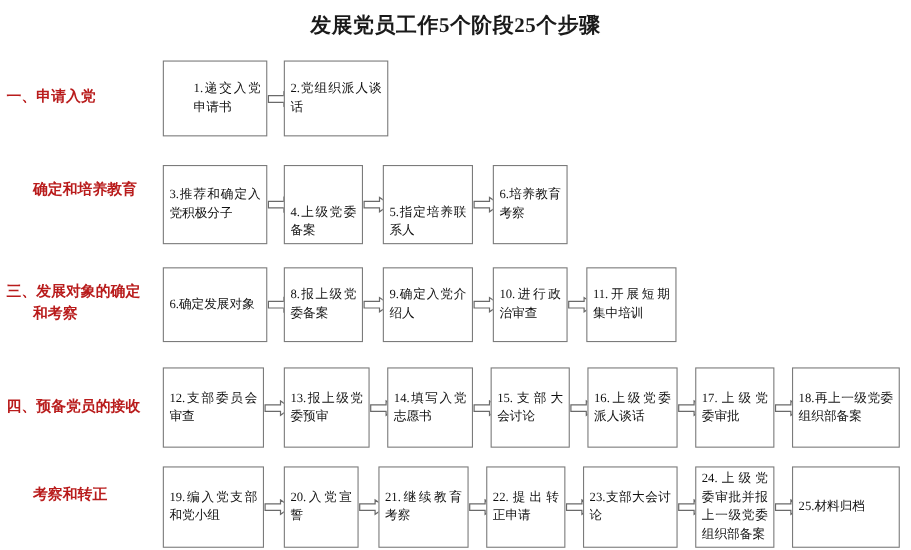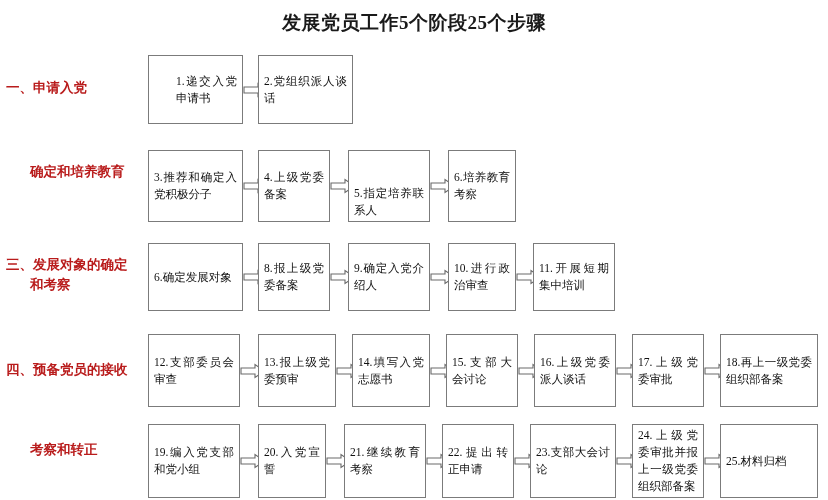--- a/index.html
+++ b/index.html
@@ -107,21 +107,21 @@
       <div class="row" style="top: 0px;">
         <div class="row-label" style="top: 162px;"><span class="l2">确定和培养教育</span></div>
         <div class="box" style="left: 148px; top: 150px; width: 95px; height: 72px;">
           <span>3.推荐和确定入党积极分子</span>
         </div>
         <div class="arrow" style="left: 243px; top: 178px;">
           <svg viewBox="0 0 26 16" xmlns="http://www.w3.org/2000/svg">
             <path d="M1 5 L15 5 L15 1.5 L24.5 8 L15 14.5 L15 11 L1 11 Z" fill="#ffffff" stroke="#6a6a6a" stroke-width="1.1" stroke-linejoin="miter"></path>
           </svg>
         </div>
-        <div class="box" style="left: 258px; top: 150px; width: 72px; height: 72px;">
+        <div class="box" style="left: 258px; top: 150px; width: 72px; height: 72px; align-items: flex-end;">
           <span>4.上级党委备案</span>
         </div>
         <div class="arrow" style="left: 330px; top: 178px;">
           <svg viewBox="0 0 26 16" xmlns="http://www.w3.org/2000/svg">
             <path d="M1 5 L15 5 L15 1.5 L24.5 8 L15 14.5 L15 11 L1 11 Z" fill="#ffffff" stroke="#6a6a6a" stroke-width="1.1" stroke-linejoin="miter"></path>
           </svg>
         </div>
         <div class="box" style="left: 348px; top: 150px; width: 82px; height: 72px; align-items: flex-end;">
           <span>5.指定培养联系人</span>
         </div>

